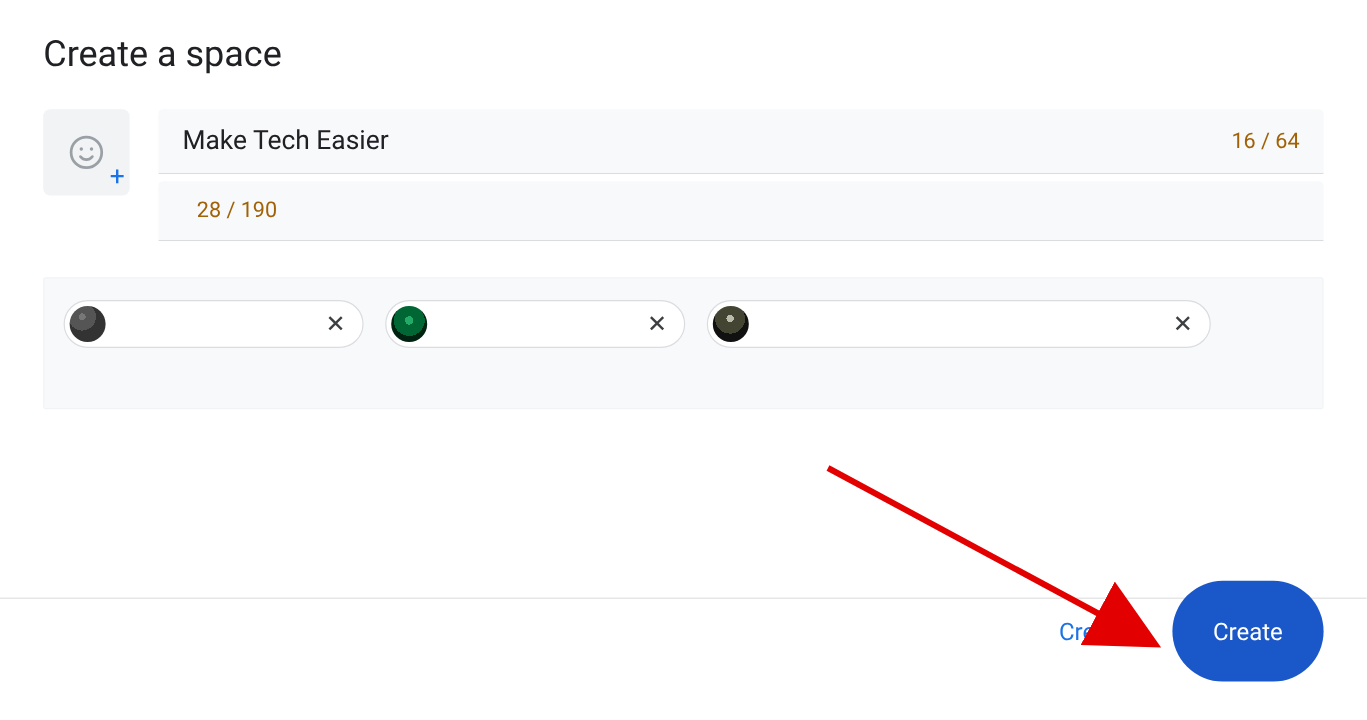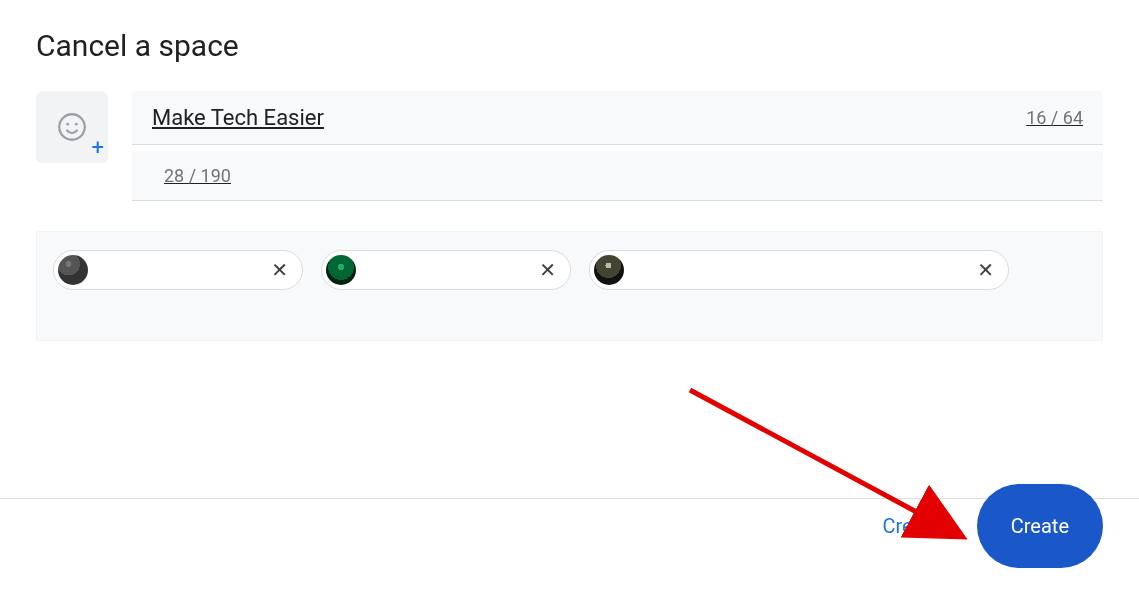--- a/index.html
+++ b/index.html
@@ -58,34 +58,33 @@
     }
     .field {
       background: #f8f9fa;
       border-bottom: 1px solid #dadce0;
       padding: 14px 20px 14px 20px;
       display: flex;
       align-items: center;
       justify-content: space-between;
       border-radius: 4px 4px 0 0;
       margin-bottom: 6px;
-      text-decoration: underline;
     }
     .field-input {
       border: none;
       background: transparent;
       font-size: 22px;
       color: #202124;
       outline: none;
       flex: 1;
       font-family: inherit;
     }
     .field-counter {
       font-size: 18px;
-      color: #737373;
+      color: #a16207;
       white-space: nowrap;
       padding-left: 12px;
     }
     .people-section {
       margin-top: 24px;
       background: #f8f9fa;
       border: 1px solid #f1f3f4;
       border-radius: 2px;
       padding: 18px 16px 50px 16px;
       display: flex;
@@ -164,21 +163,21 @@
       position: absolute;
       left: 680px;
       top: 380px;
       pointer-events: none;
     }
   </style>
 </head>
 <body>
 
 <div class="dialog">
-  <h1 class="dialog-title">Cancel a space</h1>
+  <h1 class="dialog-title">Create a space</h1>
 
   <div class="name-row">
     <div class="emoji-picker">
       <svg class="emoji-face" viewBox="0 0 24 24" fill="none" stroke="currentColor" stroke-width="1.6">
         <circle cx="12" cy="12" r="9"></circle>
         <circle cx="9" cy="10" r="1" fill="currentColor" stroke="none"></circle>
         <circle cx="15" cy="10" r="1" fill="currentColor" stroke="none"></circle>
         <path d="M8.5 14.5c1 1.2 2.2 1.8 3.5 1.8s2.5-.6 3.5-1.8" stroke-linecap="round"></path>
       </svg>
       <span class="plus-badge">+</span>

